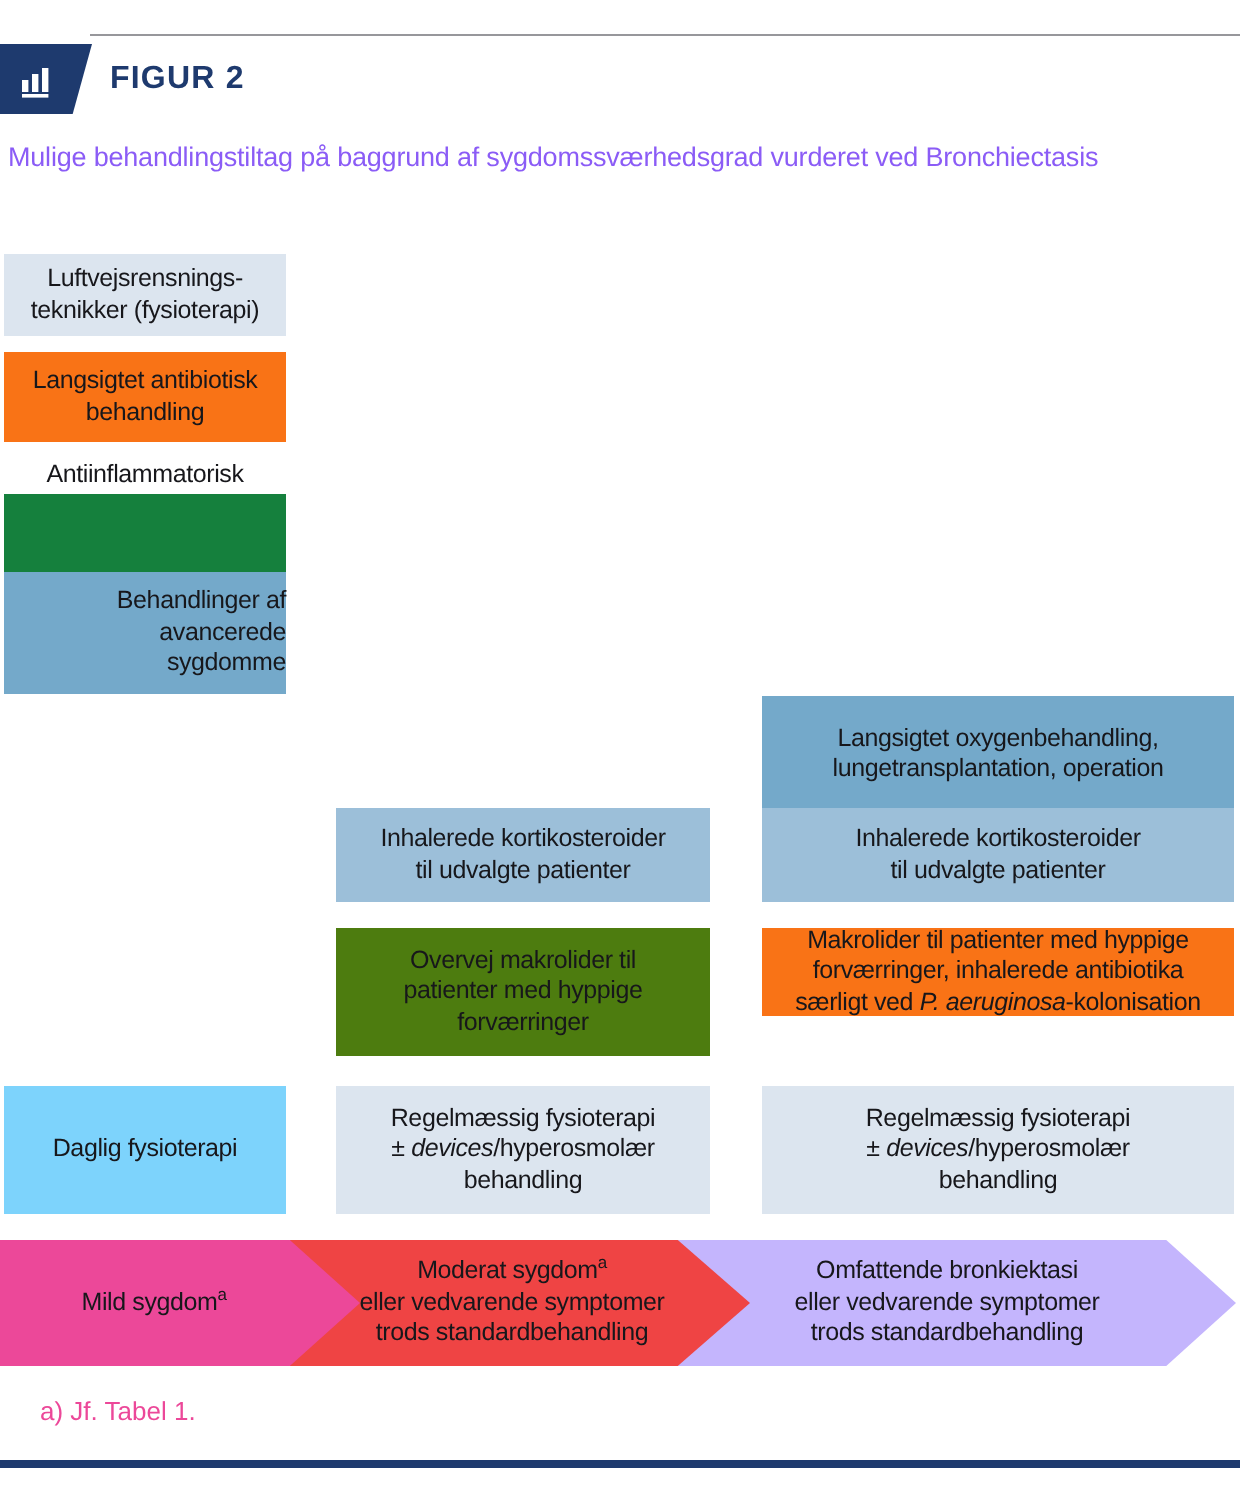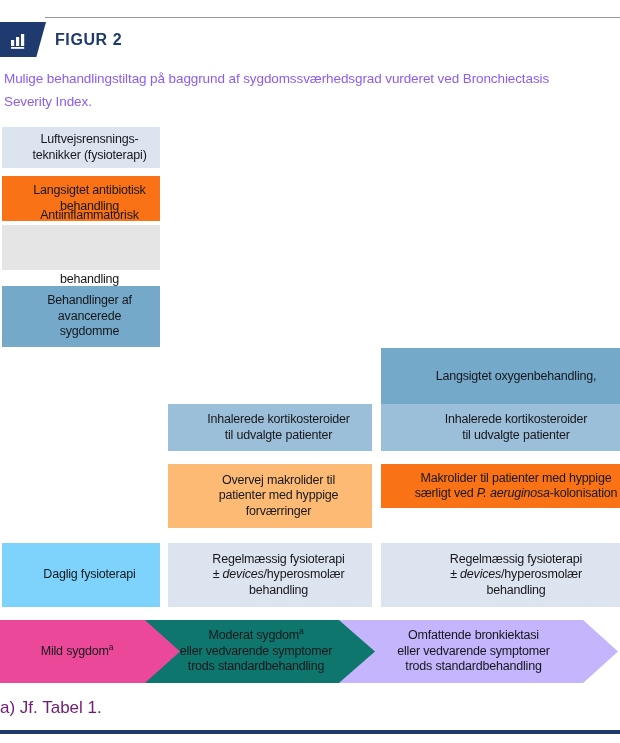--- a/index.html
+++ b/index.html
@@ -9,34 +9,34 @@
   }
   .top-rule{position:absolute;left:45px;top:17px;width:575px;height:1px;background:#97979b;}
   .badge{position:absolute;left:0;top:22px;width:46px;height:35px;
     clip-path:polygon(0 0,100% 0,79% 100%,0 100%);
     display:flex;align-items:center;}
   .badge svg{margin-left:8px;}
   .figure-label{position:absolute;left:55px;top:31px;font-size:16px;font-weight:bold;letter-spacing:0.6px;text-align:center;}
   .caption{position:absolute;left:4px;top:67px;width:612px;font-size:13.5px;line-height:23px;color:#8b5cf6;letter-spacing:-0.1px;}
   .box{
     position:absolute;display:flex;flex-direction:column;justify-content:center;align-items:center;
-    text-align:center;font-size:12.5px;line-height:15.5px;letter-spacing:-0.2px;color:#17171b;padding-left:17px;
+    text-align:center;font-size:12.5px;line-height:15.5px;letter-spacing:-0.2px;color:#17171b;
   }
   .ln{white-space:nowrap;}
   .arrow{position:absolute;left:0;top:620px;width:620px;height:63px;}
   .seg{
     position:absolute;top:0;height:63px;display:flex;flex-direction:column;justify-content:center;
     align-items:center;text-align:center;font-size:12.5px;line-height:15.5px;letter-spacing:-0.2px;color:#17171b;
   }
   .seg-mild{left:0;width:180px;z-index:3;clip-path:polygon(0 0,80.5% 0,100% 50%,80.5% 100%,0 100%);padding-right:26px;box-sizing:border-box;}
   .seg-moderate{left:145px;width:230px;z-index:2;clip-path:polygon(0 0,84.3% 0,100% 50%,84.3% 100%,0 100%);padding-right:8px;box-sizing:border-box;}
   .seg-extensive{left:339px;width:279px;z-index:1;clip-path:polygon(0 0,87.5% 0,100% 50%,87.5% 100%,0 100%);padding-right:10px;box-sizing:border-box;}
   sup{font-size:8.5px;line-height:0;vertical-align:super;}
   i{font-style:italic;}
-  .footnote{position:absolute;left:0;top:698px;font-size:17px;color:#701a75;}
+  .footnote{position:absolute;left:20px;top:698px;font-size:13px;color:#ec4899;}
   .bottom-rule{position:absolute;left:0;top:730px;width:620px;height:4px;}
 </style>
 </head>
 <body>
 
 <div class="page">
 
   <div class="top-rule"></div>
 
   <div class="badge" style="background: rgb(30, 58, 110);">
@@ -45,61 +45,62 @@
       <rect x="8" y="8" width="3.2" height="9" fill="#ffffff"></rect>
       <rect x="13" y="5" width="3.2" height="12" fill="#ffffff"></rect>
       <rect x="3" y="18" width="13.2" height="1.8" fill="#ffffff"></rect>
     </svg>
   </div>
 
   <div class="figure-label" style="color: rgb(30, 58, 110);">FIGUR 2</div>
 
   <div class="caption">
     <div class="ln">Mulige behandlingstiltag på baggrund af sygdomssværhedsgrad vurderet ved Bronchiectasis</div>
-    <div class="ln">Severity Index.</div>
   </div>
 
   <div class="box" style="left: 2px; top: 127px; width: 141px; height: 41px; background: rgb(220, 229, 239);">
     <div class="ln">Luftvejsrensnings-</div>
     <div class="ln">teknikker (fysioterapi)</div>
   </div>
   <div class="box" style="left: 2px; top: 176px; width: 141px; height: 45px; background: #f97316;">
     <div class="ln">Langsigtet antibiotisk</div>
     <div class="ln">behandling</div>
   </div>
-  <div class="box" style="left: 2px; top: 225px; width: 141px; height: 45px; background: #e5e5e5; gap: 48px;">
+  <div class="box" style="left: 2px; top: 247px; width: 141px; height: 45px; background: #15803d; gap: 48px;">
     <div class="ln">Antiinflammatorisk</div>
     <div class="ln">behandling</div>
   </div>
-  <div class="box" style="left: 2px; top: 286px; width: 141px; height: 61px; background: rgb(116, 169, 202);">
+  <div class="box" style="left: 2px; top: 286px; width: 141px; height: 61px; background: rgb(116, 169, 202); align-items: flex-end;">
     <div class="ln">Behandlinger af</div>
     <div class="ln">avancerede</div>
     <div class="ln">sygdomme</div>
   </div>
 
   <div class="box" style="left: 381px; top: 348px; width: 236px; height: 58px; background: rgb(116, 169, 202);">
     <div class="ln">Langsigtet oxygenbehandling,</div>
+    <div class="ln">lungetransplantation, operation</div>
   </div>
 
   <div class="box" style="left: 168px; top: 404px; width: 187px; height: 47px; background: rgb(156, 191, 217);">
     <div class="ln">Inhalerede kortikosteroider</div>
     <div class="ln">til udvalgte patienter</div>
   </div>
   <div class="box" style="left: 381px; top: 404px; width: 236px; height: 47px; background: rgb(156, 191, 217);">
     <div class="ln">Inhalerede kortikosteroider</div>
     <div class="ln">til udvalgte patienter</div>
   </div>
 
-  <div class="box" style="left: 168px; top: 464px; width: 187px; height: 64px; background: #fdba74;">
+  <div class="box" style="left: 168px; top: 464px; width: 187px; height: 64px; background: #4d7c0f;">
     <div class="ln">Overvej makrolider til</div>
     <div class="ln">patienter med hyppige</div>
     <div class="ln">forværringer</div>
   </div>
   <div class="box" style="left: 381px; top: 464px; width: 236px; height: 44px; background: #f97316;">
     <div class="ln">Makrolider til patienter med hyppige</div>
+    <div class="ln">forværringer, inhalerede antibiotika</div>
     <div class="ln">
       <span>særligt ved </span><i>P. aeruginosa</i><span>-kolonisation</span>
     </div>
   </div>
 
   <div class="box" style="left: 2px; top: 543px; width: 141px; height: 64px; background: #7dd3fc;">
     <div class="ln">Daglig fysioterapi</div>
   </div>
   <div class="box" style="left: 168px; top: 543px; width: 187px; height: 64px; background: rgb(220, 229, 239);">
     <div class="ln">Regelmæssig fysioterapi</div>
@@ -115,21 +116,21 @@
     </div>
     <div class="ln">behandling</div>
   </div>
 
   <div class="arrow">
     <div class="seg seg-mild" style="background: #ec4899;">
       <div class="ln">
         <span>Mild sygdom</span><sup>a</sup>
       </div>
     </div>
-    <div class="seg seg-moderate" style="background: #0f766e;">
+    <div class="seg seg-moderate" style="background: #ef4444;">
       <div class="ln">
         <span>Moderat sygdom</span><sup>a</sup>
       </div>
       <div class="ln">eller vedvarende symptomer</div>
       <div class="ln">trods standardbehandling</div>
     </div>
     <div class="seg seg-extensive" style="background: #c4b5fd;">
       <div class="ln">Omfattende bronkiektasi</div>
       <div class="ln">eller vedvarende symptomer</div>
       <div class="ln">trods standardbehandling</div>

